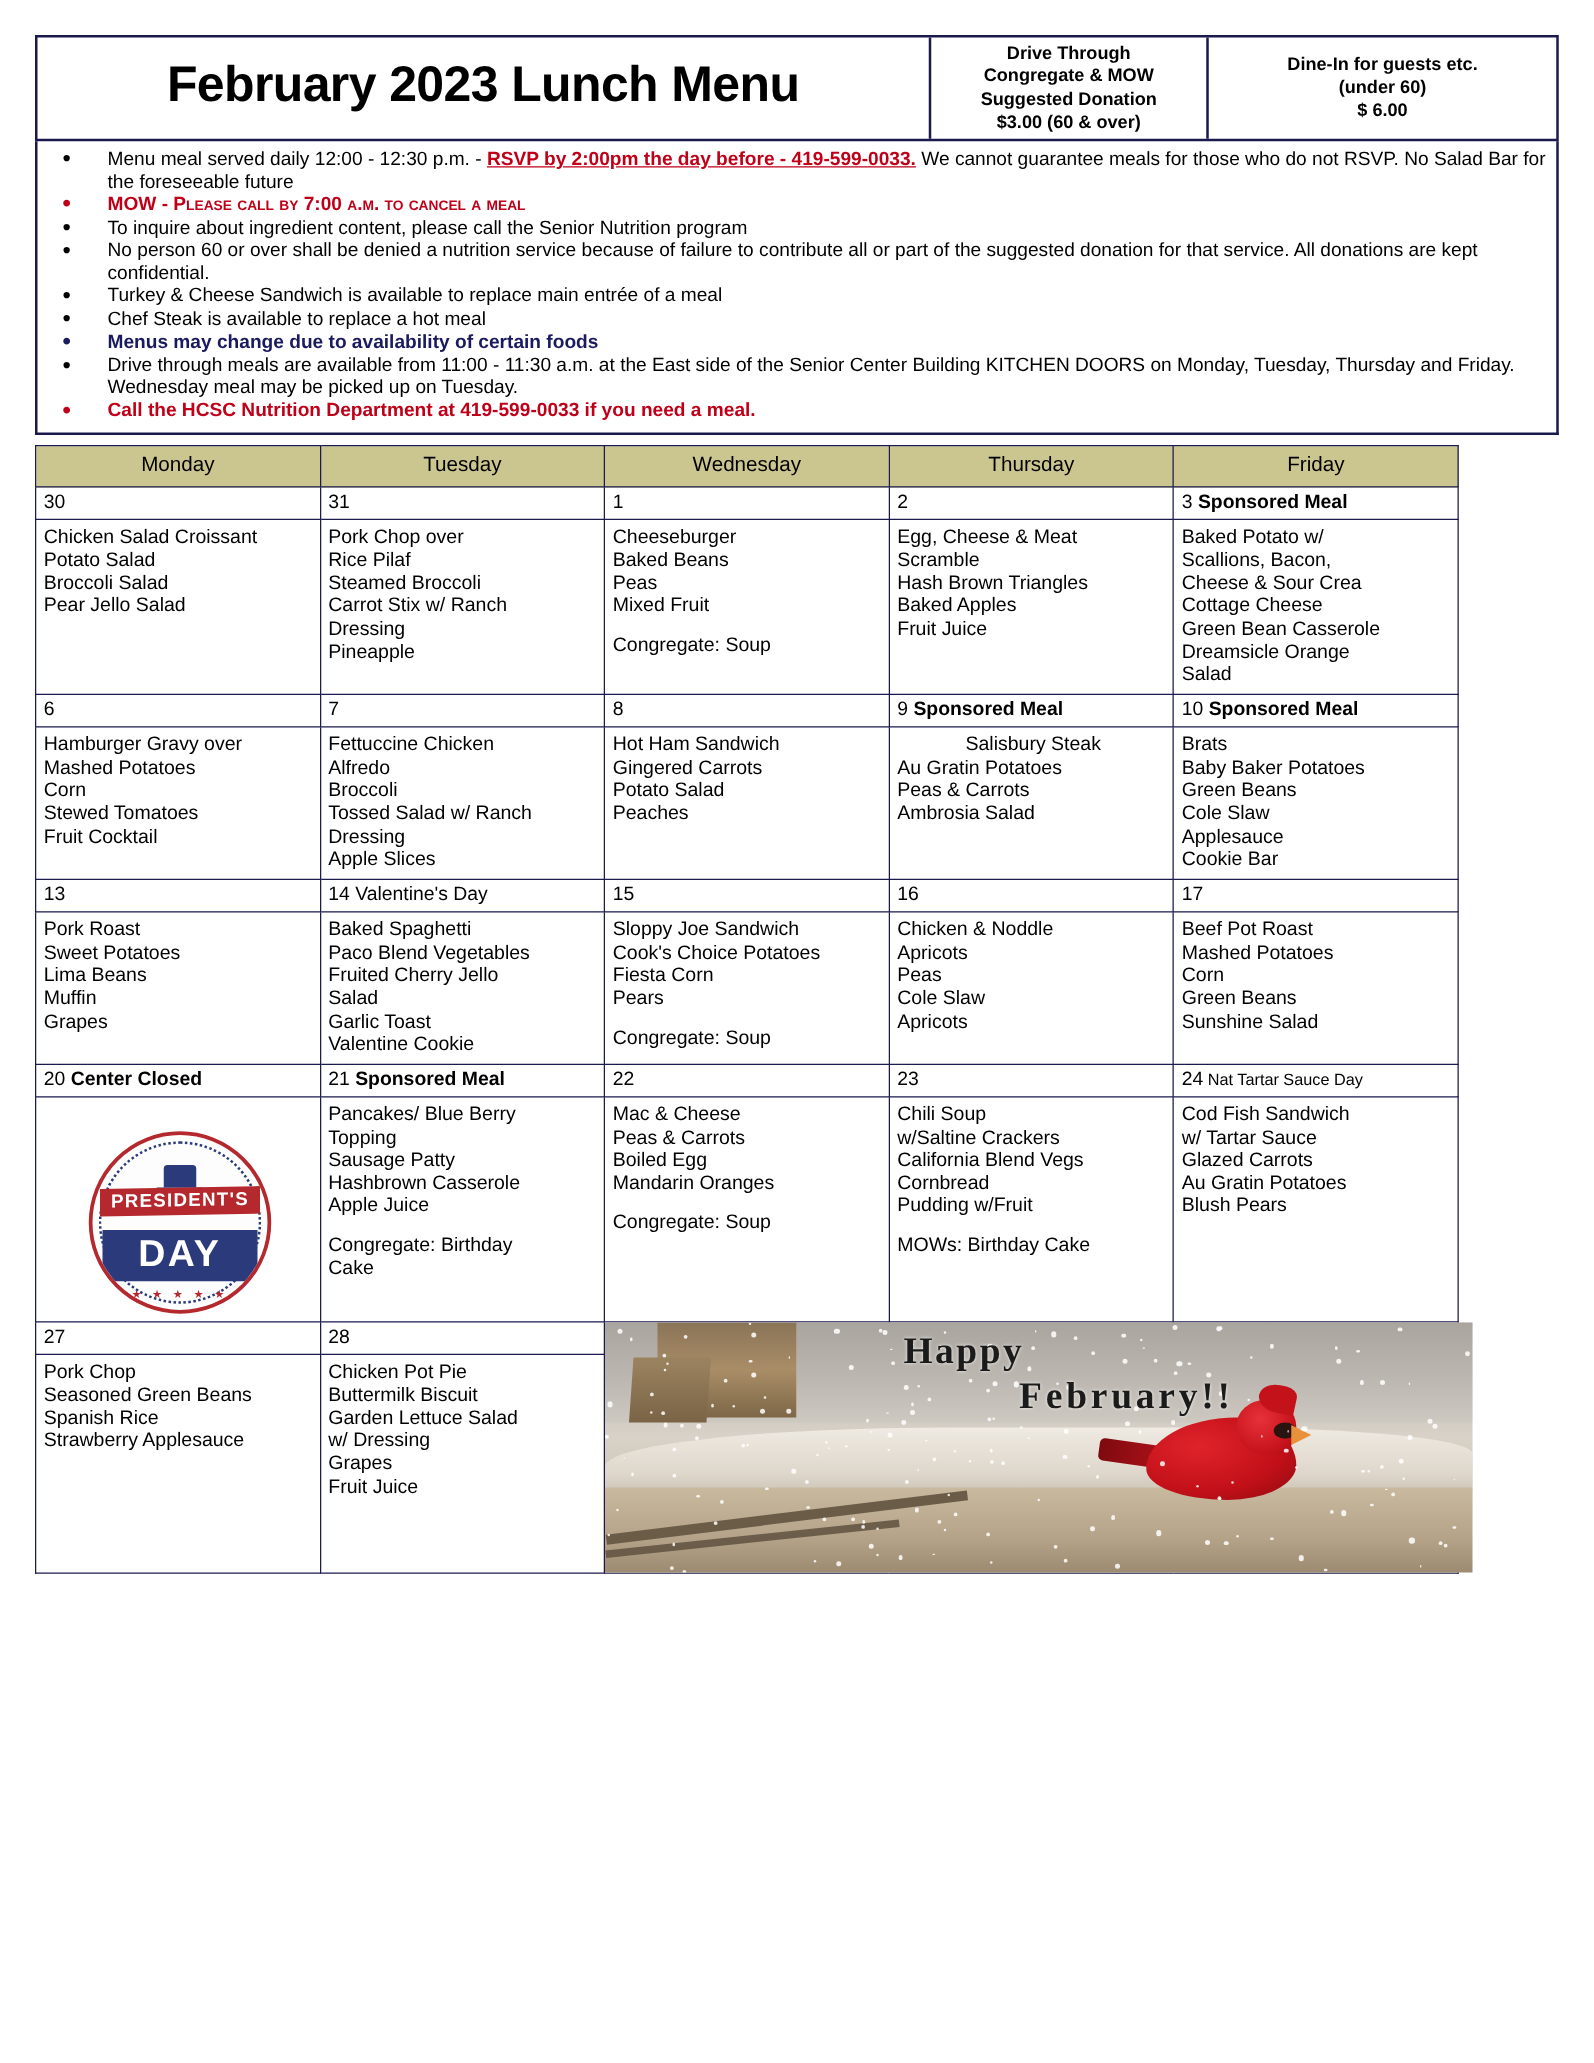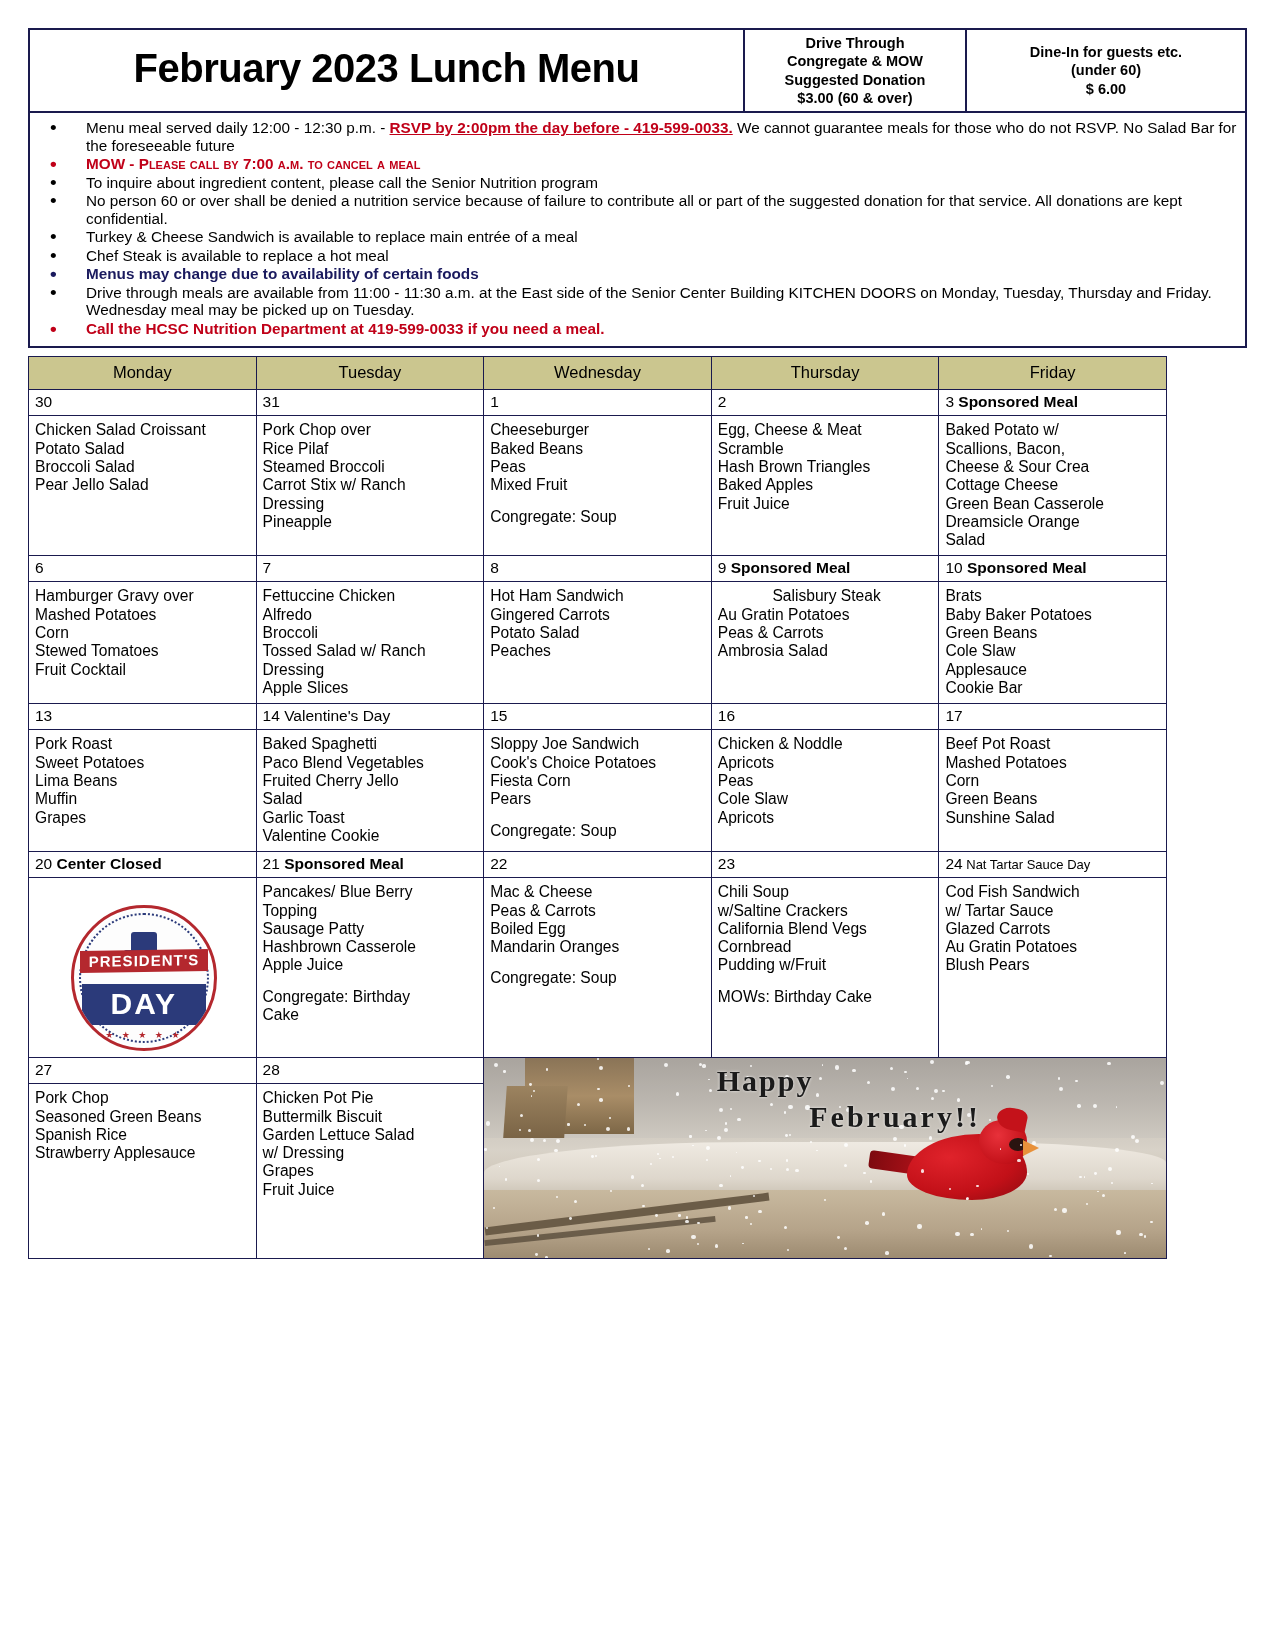--- a/index.html
+++ b/index.html
@@ -156,20 +156,21 @@
   .pd-stars{
     position:absolute;bottom:8px;left:0;right:0;text-align:center;
     color:#b4282e;font-size:9px;letter-spacing:3px;
   }
 
   
   .photo{
     position:relative;width:100%;height:100%;min-height:200px;
     background:linear-gradient(180deg,#b9b3ab 0%,#c9c3ba 28%,#d8d2c8 46%,#cfc6b8 62%,#c0b5a4 100%);
     overflow:hidden;
+    padding-left:12px;
   }
   .ph-snowtop{
     position:absolute;left:0;right:0;top:0;height:40%;
     background:linear-gradient(180deg,#a9a49e 0%,#bdb8b1 60%,#cdc8c0 100%);
   }
   .ph-post{
     position:absolute;left:6%;top:0;width:16%;height:38%;
     background:linear-gradient(180deg,#8a7457 0%,#a98d67 50%,#7d6747 100%);
   }
   .ph-post2{

